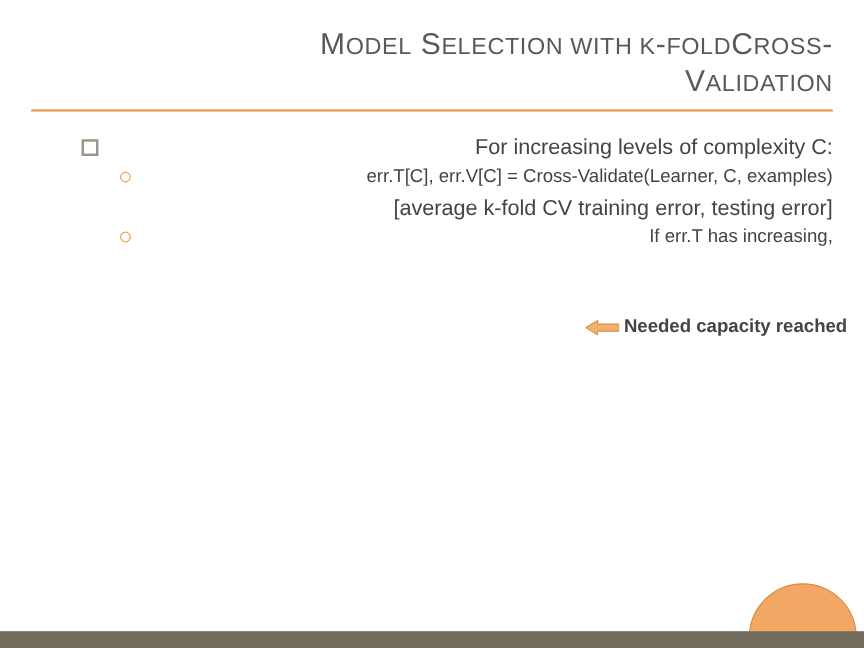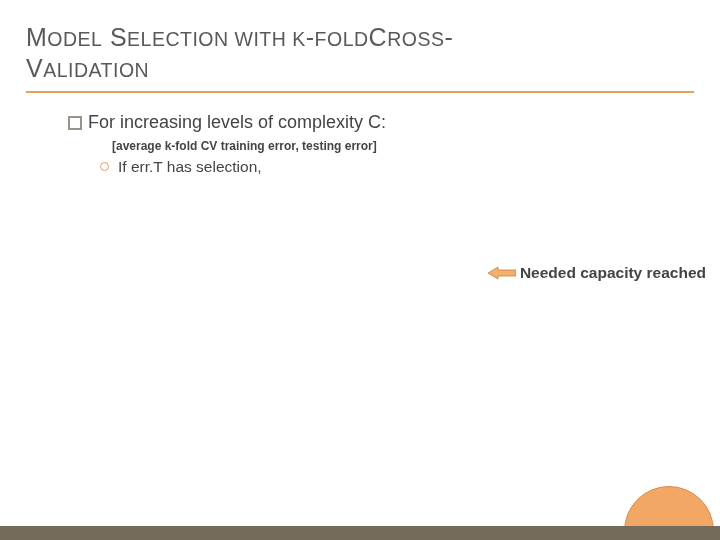--- a/index.html
+++ b/index.html
@@ -9,20 +9,21 @@
     background: #ffffff;
     font-family: Arial, Helvetica, sans-serif;
     color: #4a4a4a;
     position: relative;
     overflow: hidden;
   }
   .slide {
     padding: 22px 26px 4px 26px;
     position: relative;
     height: 100%;
+    text-align: right;
   }
   .title {
     font-size: 25px;
     letter-spacing: 0.5px;
     color: #595959;
     line-height: 1.25;
     border-bottom: 2px solid #e8a05a;
     padding-bottom: 6px;
     margin-bottom: 18px;
     font-weight: 400;
@@ -71,25 +72,24 @@
   }
   .lvl3::before {
     content: "";
     position: absolute;
     left: 0; top: 5px;
     width: 7px; height: 7px;
     border: 1.8px solid #e8a05a;
     border-radius: 50%;
   }
   .lvl3-sub {
-    font-size: 12px;
+    font-size: 18px;
     color: #444;
     margin: 0 0 2px 82px;
     line-height: 1.35;
-    font-weight: bold;
   }
   .lvl4 {
     font-size: 15.5px;
     color: #444;
     margin: 2px 0 2px 100px;
     position: relative;
     padding-left: 18px;
     line-height: 1.35;
   }
   .lvl4::before {
@@ -142,23 +142,24 @@
   <div class="title">
     <span>M</span><span class="sc">ODEL</span>
     <span>S</span><span class="sc">ELECTION WITH K</span><span>-</span><span class="sc">FOLD</span><span>C</span><span class="sc">ROSS</span><span>-</span><br>
     <span>V</span><span class="sc">ALIDATION</span>
   </div>
 
   <div class="content">
 
     <div class="lvl2"><span>For increasing levels of complexity C:</span></div>
 
+    <div class="lvl3"><span>err.T[C], err.V[C] = Cross-Validate(Learner, C, examples)</span></div>
     <div class="lvl3-sub"><span>[average k-fold CV training error, testing error]</span></div>
 
-    <div class="lvl3"><span>If err.T has selection,</span></div>
+    <div class="lvl3"><span>If err.T has increasing,</span></div>
 
   </div>
 
   <div class="callout">
     <span class="arrow-left">
       <svg width="28" height="14" viewBox="0 0 28 14">
         <polygon points="0,7 10,1 10,4 28,4 28,10 10,10 10,13" fill="#f2b06a" stroke="#c98436" stroke-width="0.8"></polygon>
       </svg>
     </span>
     <span class="callout-text">Needed capacity reached</span>

